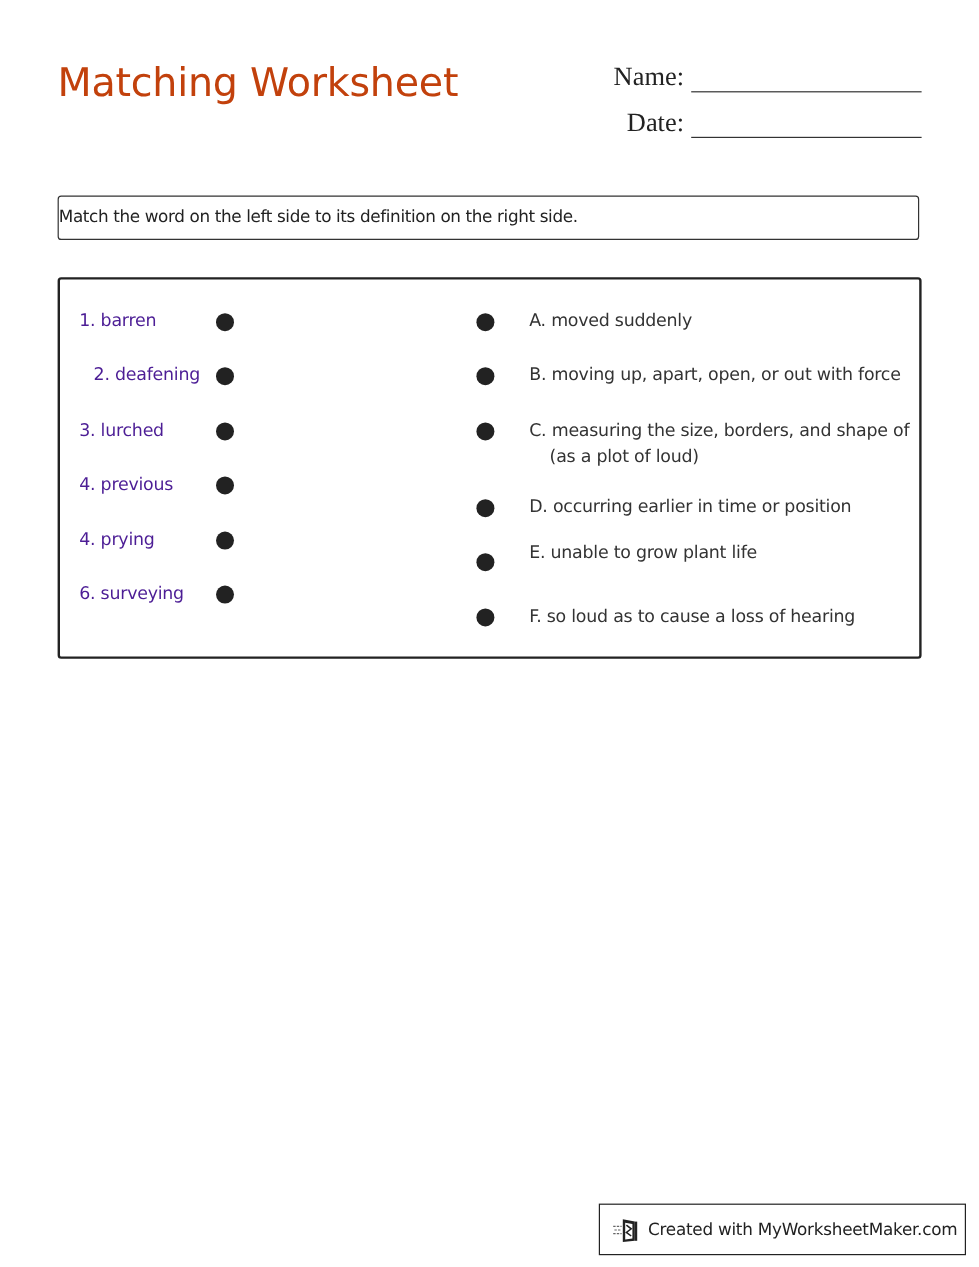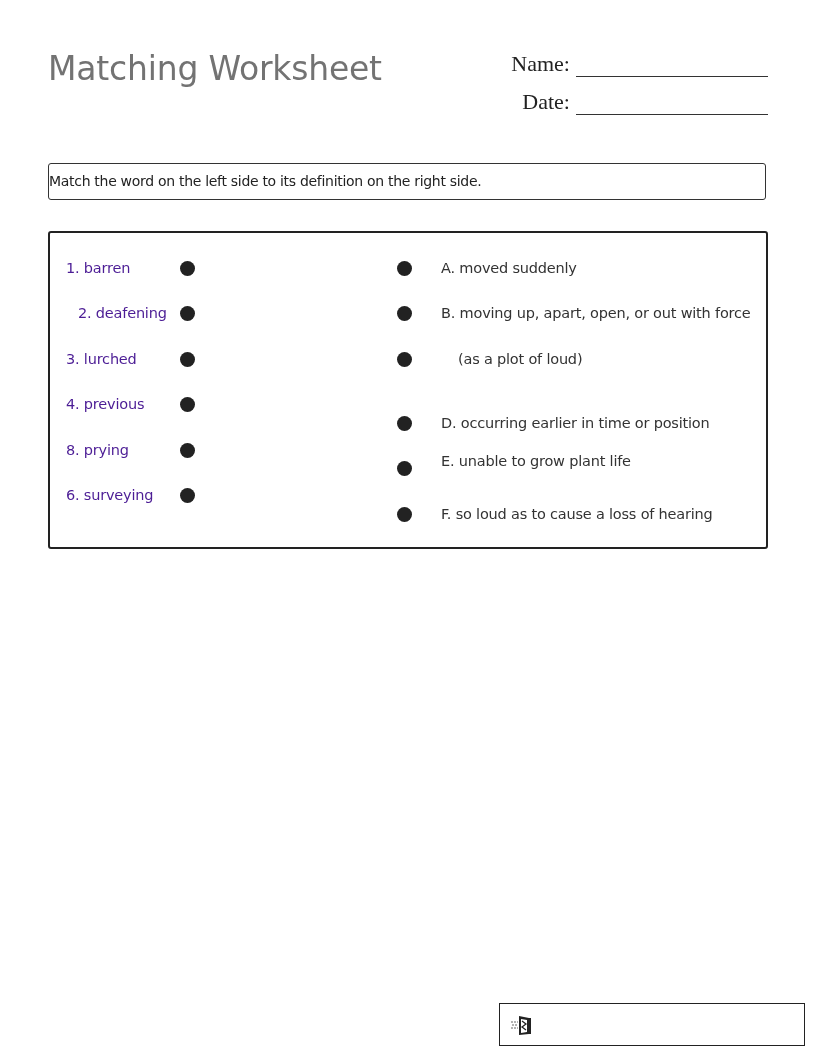--- a/index.html
+++ b/index.html
@@ -3,21 +3,21 @@
 <meta charset="utf-8">
 <style>
   html, body { margin: 0; padding: 0; background: #ffffff; }
   body {
     width: 816px; height: 1056px; position: relative; overflow: hidden;
     color: #222222;
     font-family: "DejaVu Sans", sans-serif;
   }
   .title {
     position: absolute; left: 48px; top: 48px;
-    font-size: 33px; font-weight: normal; color: #737373; letter-spacing: -0.2px;
+    font-size: 33px; font-weight: normal; color: #c2410c; letter-spacing: -0.2px;
     line-height: 42px; white-space: nowrap;
   }
   .field-label {
     position: absolute; font-family: "Liberation Serif", serif; font-size: 22px;
     color: #222222; text-align: right; width: 80px; line-height: 22px;
   }
   .field-line {
     position: absolute; height: 0; border-top: 1.5px solid #333333;
   }
   .instructions {
@@ -74,34 +74,35 @@
 
 <div class="word" style="top:303px;margin-left:12px;">2. deafening</div>
 <div class="dot" style="left:180px; top:306px;"></div>
 
 <div class="word" style="top:349px;">3. lurched</div>
 <div class="dot" style="left:180px; top:352px;"></div>
 
 <div class="word" style="top:394px;">4. previous</div>
 <div class="dot" style="left:180px; top:397px;"></div>
 
-<div class="word" style="top:440px;">8. prying</div>
+<div class="word" style="top:440px;">4. prying</div>
 <div class="dot" style="left:180px; top:443px;"></div>
 
 <div class="word" style="top:485px;">6. surveying</div>
 <div class="dot" style="left:180px; top:488px;"></div>
 
 <div class="dot" style="left:397px; top:261px;"></div>
 <div class="def" style="top:257px;">A. moved suddenly</div>
 
 <div class="dot" style="left:397px; top:306px;"></div>
 <div class="def" style="top:302px;">B. moving up, apart, open, or out with force</div>
 
 <div class="dot" style="left:397px; top:352px;"></div>
 <div class="def" style="top:348px;">
+  <span>C. measuring the size, borders, and shape of</span>
   <span class="cont">(as a plot of loud)</span>
 </div>
 
 <div class="dot" style="left:397px; top:416px;"></div>
 <div class="def" style="top:412px;">D. occurring earlier in time or position</div>
 
 <div class="dot" style="left:397px; top:461px;"></div>
 <div class="def" style="top:450px;">E. unable to grow plant life</div>
 
 <div class="dot" style="left:397px; top:507px;"></div>
@@ -110,13 +111,14 @@
 <div class="footer">
   <svg class="logo" viewBox="0 0 24 22">
     <line x1="1" y1="8" x2="8" y2="8" stroke="#666" stroke-width="1" stroke-dasharray="2 1"></line>
     <line x1="2" y1="11" x2="8" y2="11" stroke="#666" stroke-width="1" stroke-dasharray="2 1"></line>
     <line x1="1" y1="14" x2="8" y2="14" stroke="#666" stroke-width="1" stroke-dasharray="2 1"></line>
     <path d="M9 2 L19 4 L19 20 L9 21 Z" fill="#222"></path>
     <path d="M11 5 L17 6 L17 18 L11 19 Z" fill="#fff"></path>
     <path d="M12 7 L16 10 L12 13 L16 16" fill="none" stroke="#222" stroke-width="1.3"></path>
     <rect x="19" y="4" width="2" height="16" fill="#222"></rect>
   </svg>
+  <span class="footer-text">Created with MyWorksheetMaker.com</span>
 </div>
 
 </body></html>

